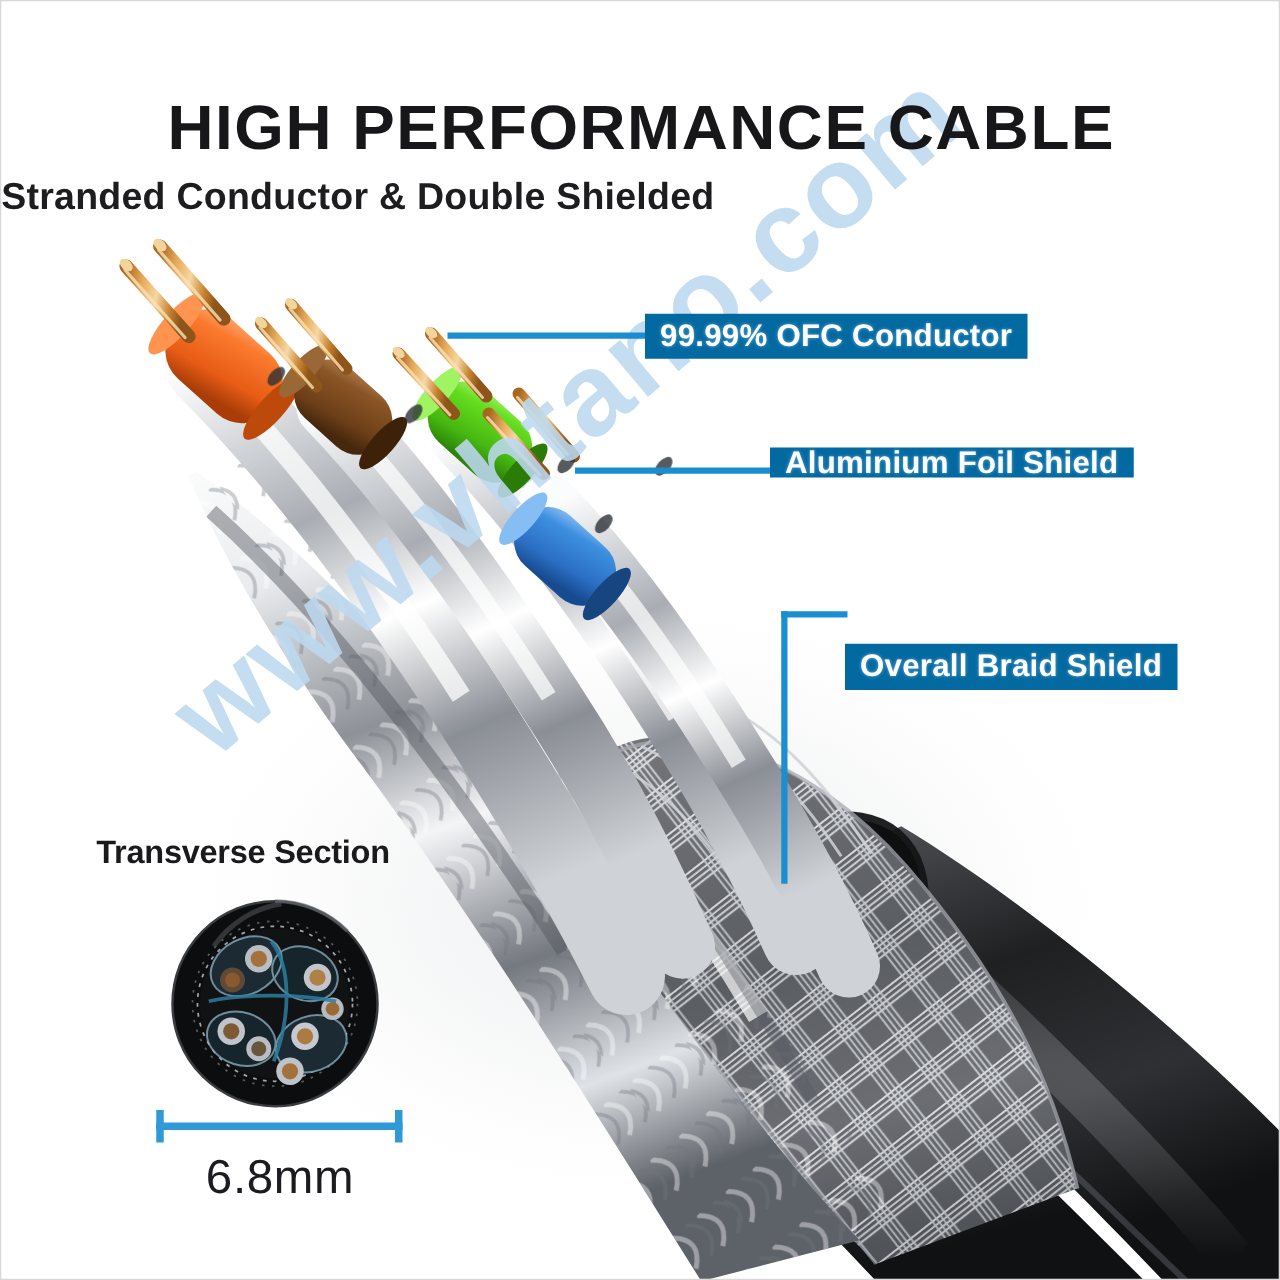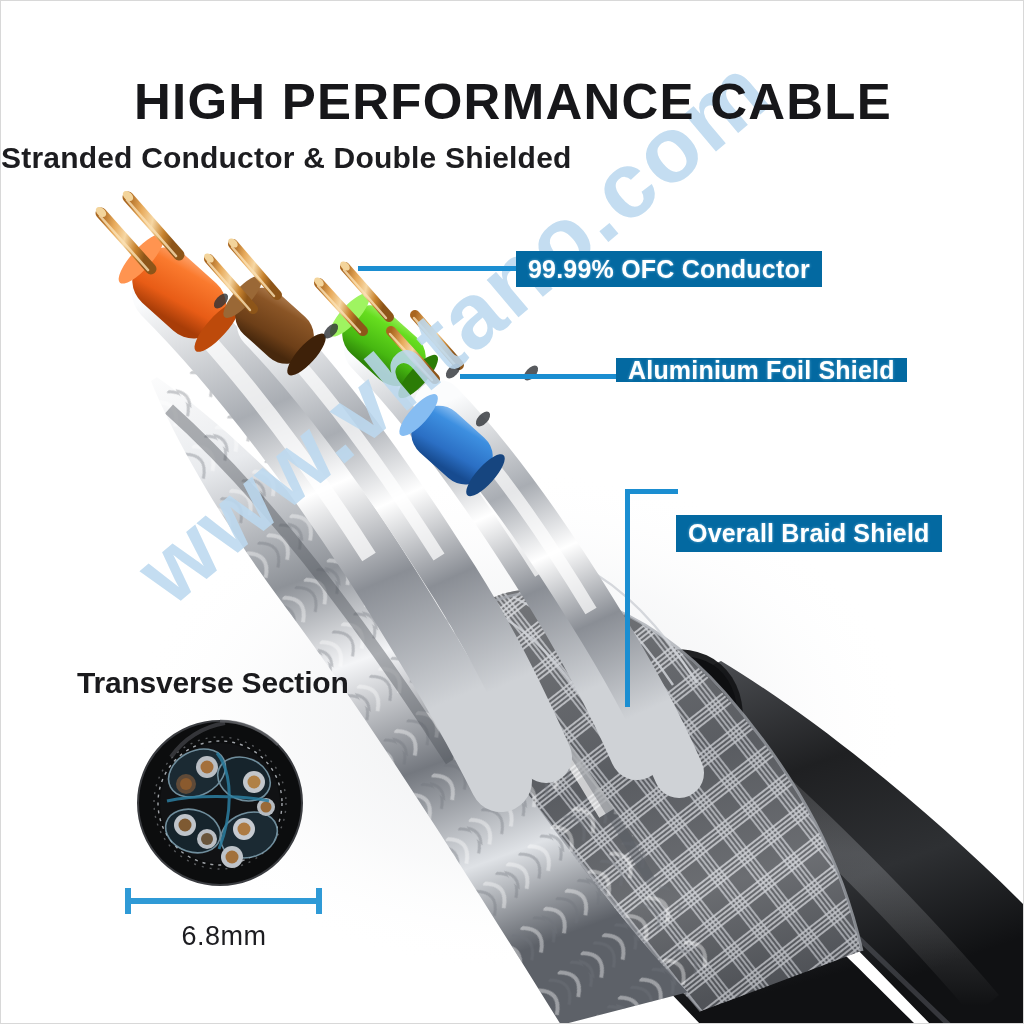--- a/index.html
+++ b/index.html
@@ -39,30 +39,30 @@
   #lab-braid{left:675px;top:472px;height:37px;margin-top:42px;}
 
   .leader{position:absolute;background:#1b8ed1;}
   #lead-ofc{left:357px;top:265px;width:160px;height:5px;}
   #lead-foil{left:459px;top:373px;width:158px;height:5px;}
   #lead-braid-h{left:624px;top:488px;width:53px;height:5px;}
   #lead-braid-v{left:624px;top:488px;width:5px;height:218px;}
 
   
   #ts-title{
-    position:absolute;left:76px;top:665px;font-size:30px;font-weight:700;color:#1a1a1d;
+    position:absolute;left:76px;top:665px;font-size:26px;font-weight:700;color:#1a1a1d;
     letter-spacing:-0.2px;
   }
   #dimline{position:absolute;left:124px;top:897px;width:197px;height:6px;background:#2f9ad6;}
   .dimcap{position:absolute;width:6px;height:26px;background:#2f9ad6;top:887px;}
   #dimcap-l{left:124px;}
   #dimcap-r{left:315px;}
   #dimtext{
     position:absolute;left:0px;top:920px;width:446px;text-align:center;
-    font-size:27px;font-weight:400;color:#1c1c20;letter-spacing:0.5px;
+    font-size:38px;font-weight:400;color:#1c1c20;letter-spacing:0.5px;
   }
 
   
   #watermark{
     position:absolute;left:150px;top:380px;width:760px;height:420px;
     pointer-events:none;
   }
   #watermark span{
     position:absolute;left:0;top:150px;
     font-size:93px;font-weight:700;color:#bcd9ef;opacity:.88;

